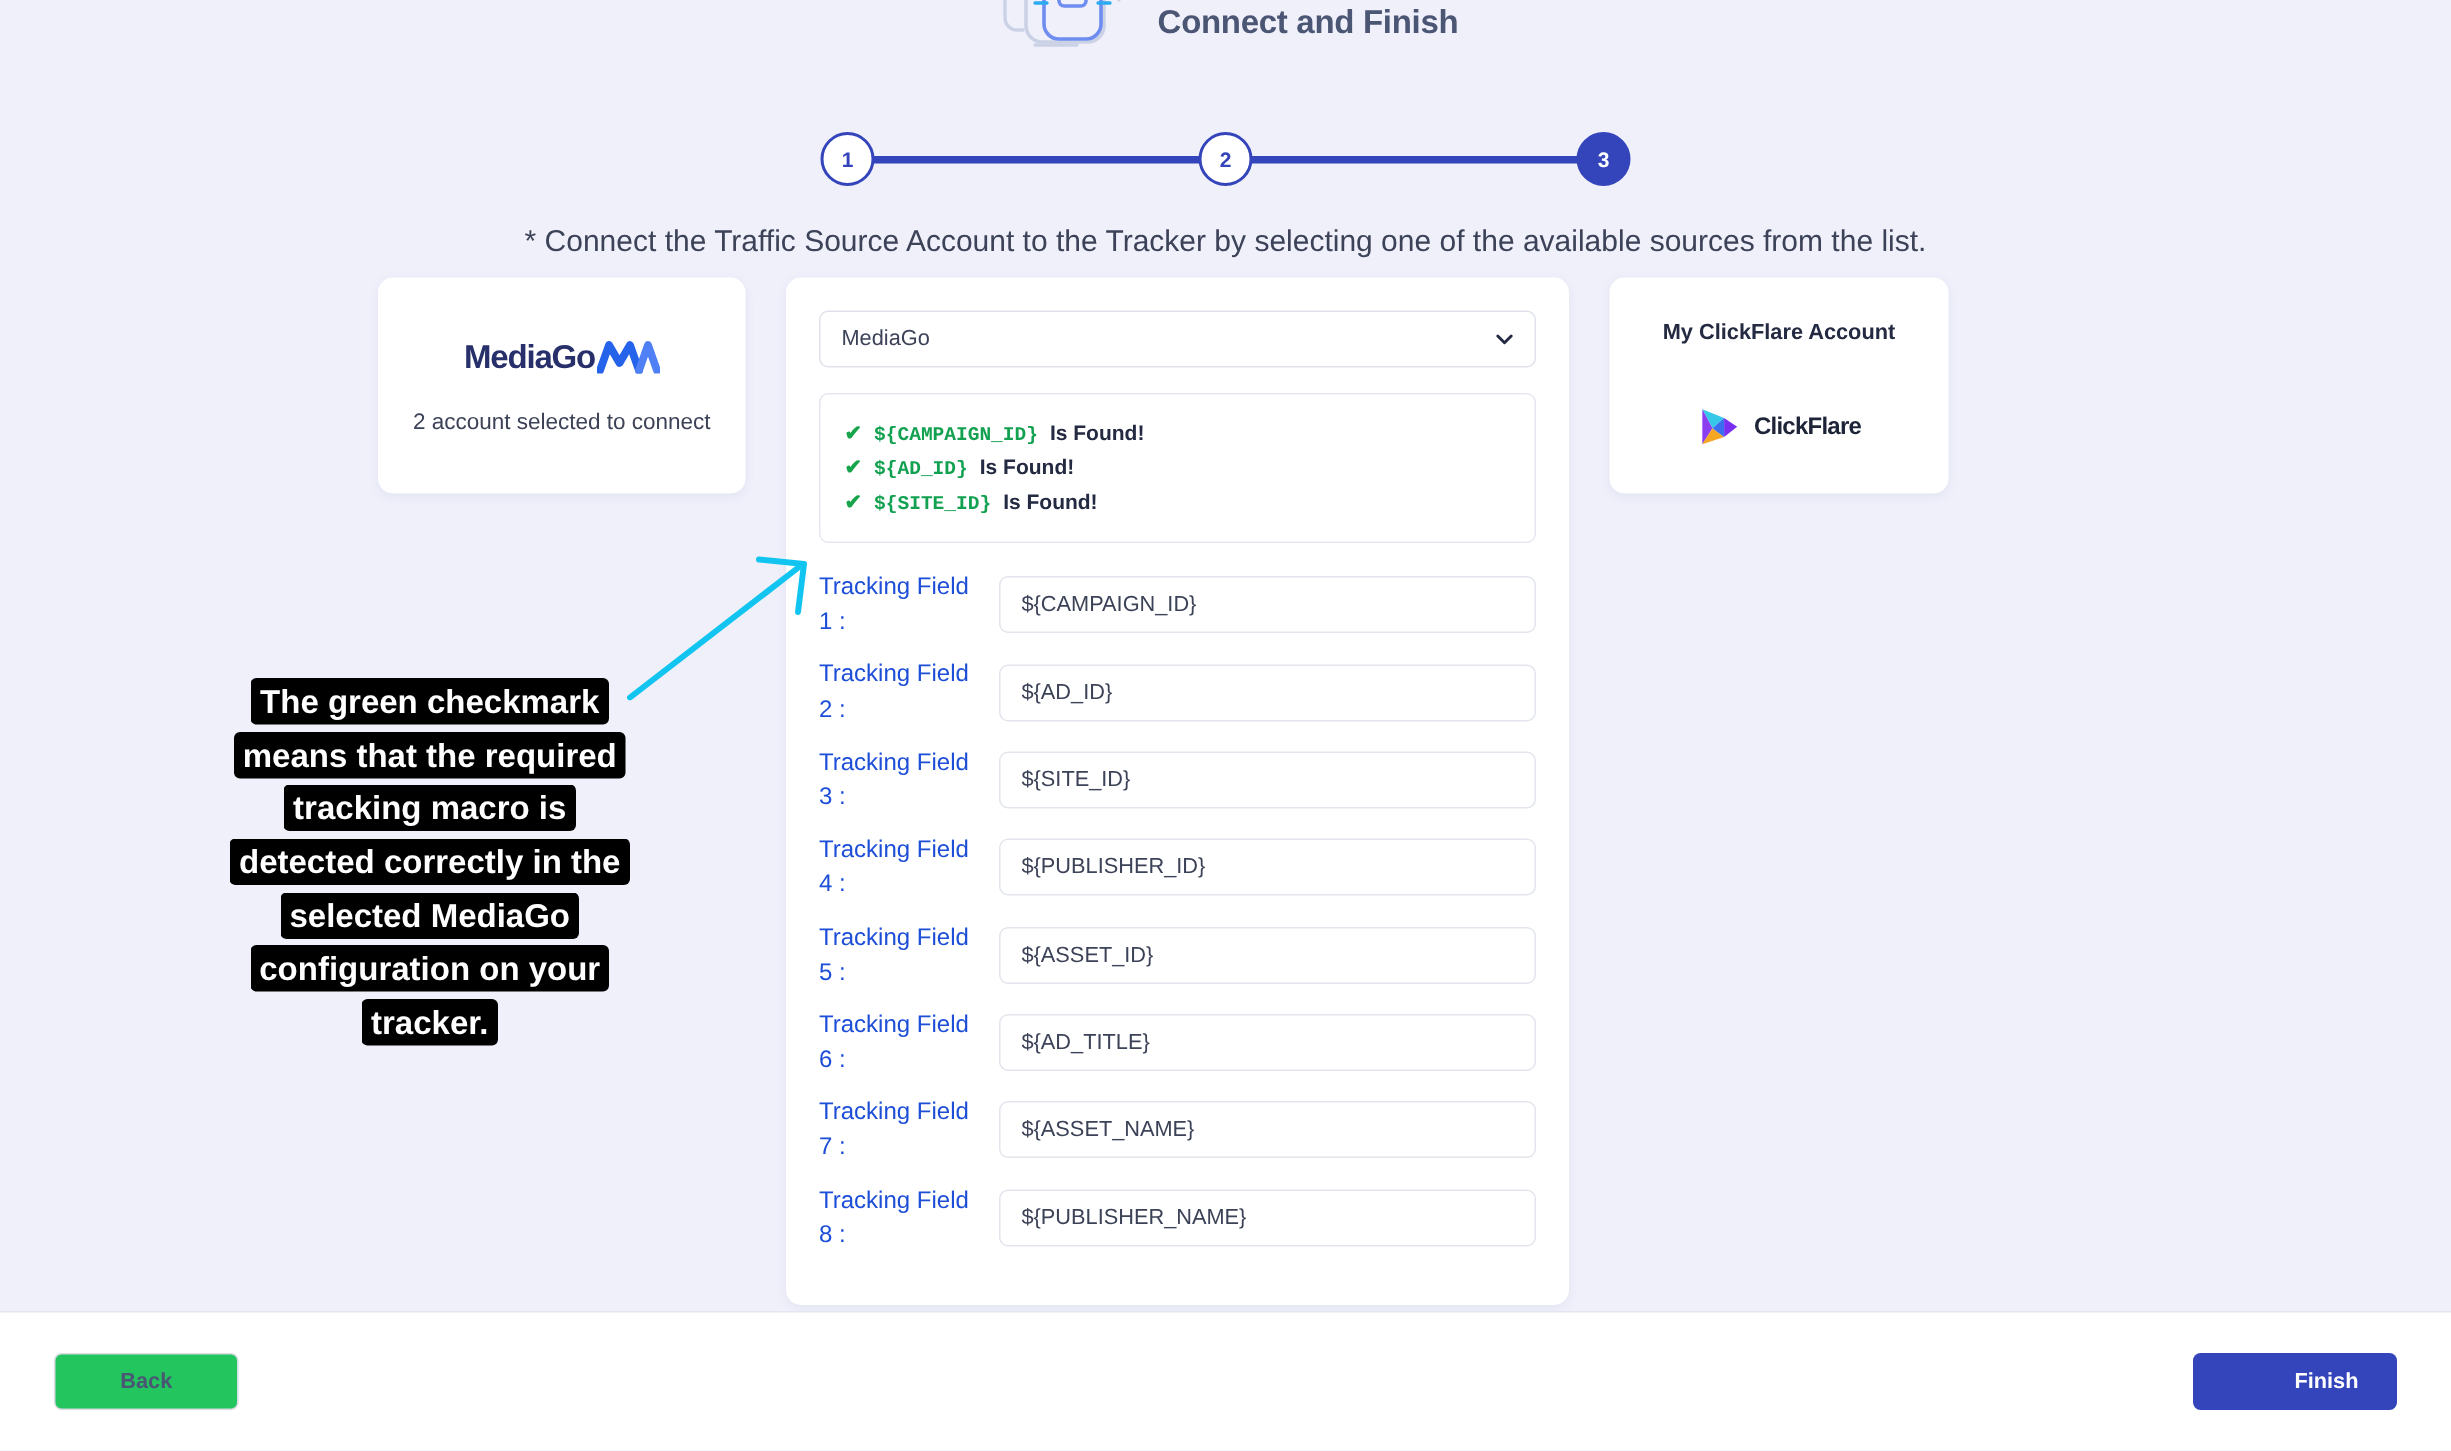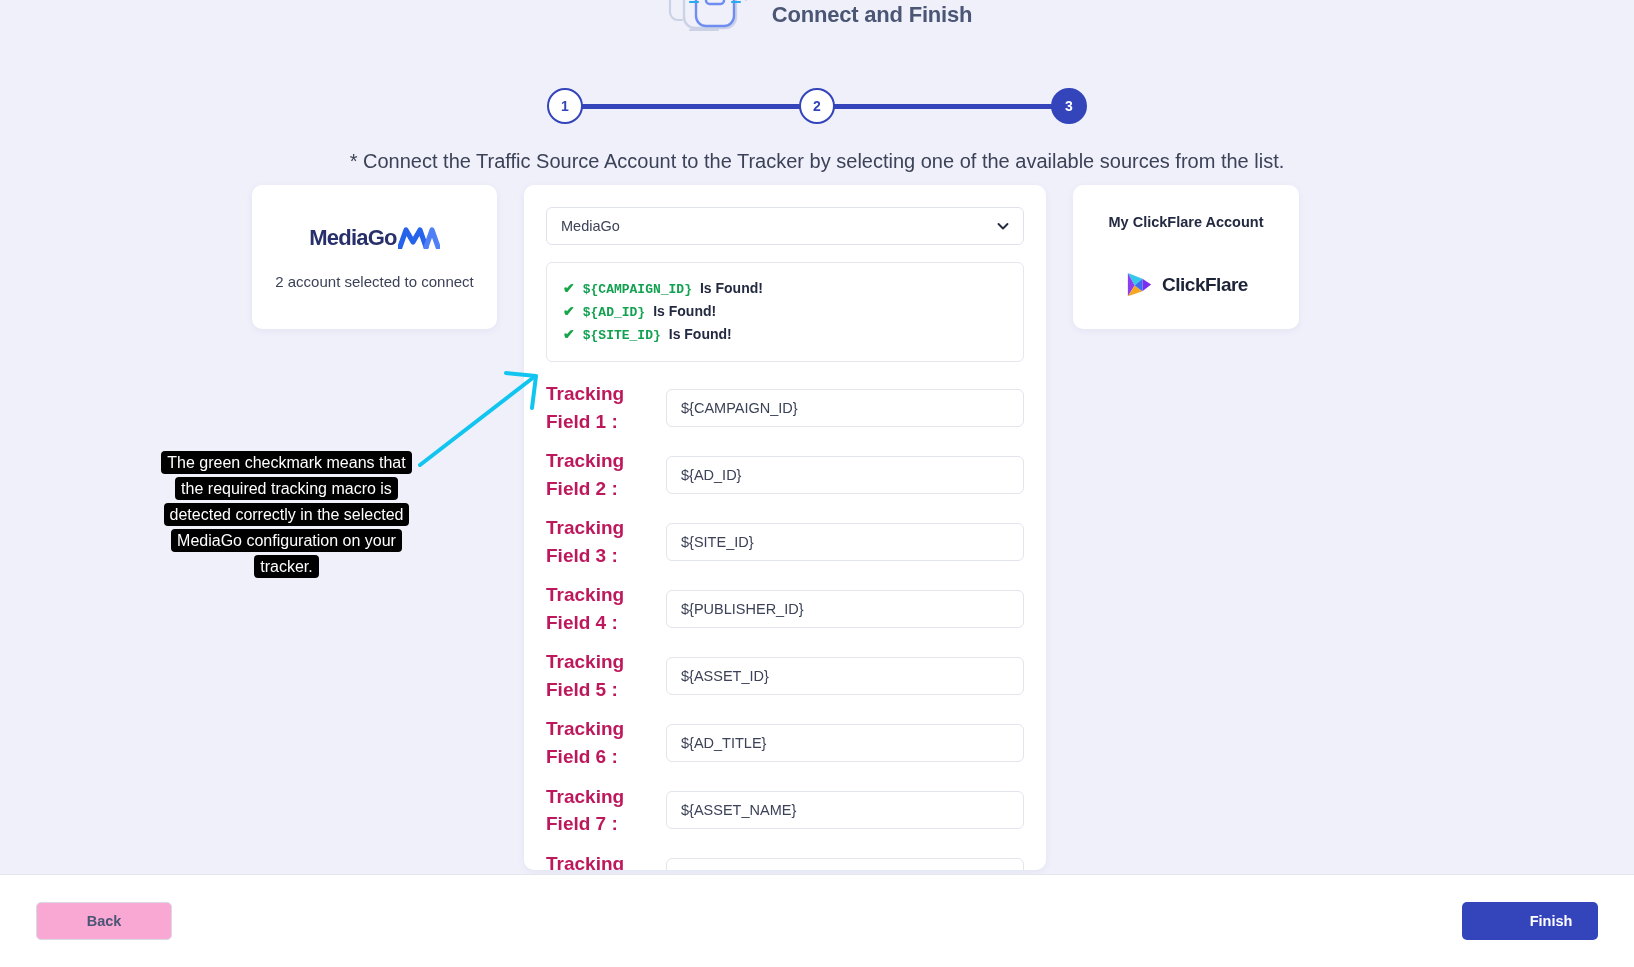--- a/index.html
+++ b/index.html
@@ -211,23 +211,23 @@
 
   .fields { margin-top: 18px; }
   .field-row {
     display: flex;
     align-items: center;
     margin-bottom: 12px;
   }
   .field-label {
     width: 120px;
     flex: none;
-    font-size: 19px;
-    font-weight: bold;
-    color: #be185d;
+    font-size: 16px;
+    font-weight: normal;
+    color: #1d4ed8;
     line-height: 1.45;
     padding-right: 10px;
   }
   .field-input {
     flex: 1 1 auto;
     height: 38px;
     border: 1px solid #e2e5ec;
     border-radius: 6px;
     display: flex;
     align-items: center;
@@ -253,40 +253,40 @@
     font-weight: bold;
     color: #232a41;
   }
   .clickflare-logo {
     display: flex;
     align-items: center;
     gap: 7px;
   }
   .cf-mark { width: 31px; height: 31px; display: block; }
   .cf-word {
-    font-size: 19px;
+    font-size: 16px;
     font-weight: bold;
     color: #1d2438;
     letter-spacing: -0.5px;
   }
 
   
   .annotation {
     position: absolute;
     left: 138px;
     top: 450px;
     width: 282px;
     text-align: center;
     pointer-events: none;
   }
   .annotation span {
     background: #000000;
     color: #ffffff;
-    font-size: 16px;
-    font-weight: normal;
+    font-size: 22px;
+    font-weight: bold;
     line-height: 1.62;
     padding: 3px 6px;
     box-decoration-break: clone;
     -webkit-box-decoration-break: clone;
     border-radius: 4px;
     margin-left: 15px;
   }
   .arrow-svg {
     position: absolute;
     left: 418px;
@@ -302,25 +302,25 @@
     left: 0; right: 0; bottom: 0;
     height: 93px;
     background: #ffffff;
     border-top: 1px solid #e4e6ef;
     display: flex;
     align-items: center;
     justify-content: space-between;
     padding: 0 36px;
   }
   .btn-back {
-    width: 136px;
+    width: 123px;
     height: 38px;
     border: 1px solid #d8dbe4;
     border-radius: 5px;
-    background: #f9a8d4;
+    background: #22c55e;
     color: #4b5574;
     font-size: 14.5px;
     font-weight: bold;
     font-family: "Liberation Sans", sans-serif;
     cursor: pointer;
   }
   .btn-finish {
     width: 136px;
     height: 38px;
     border: none;

